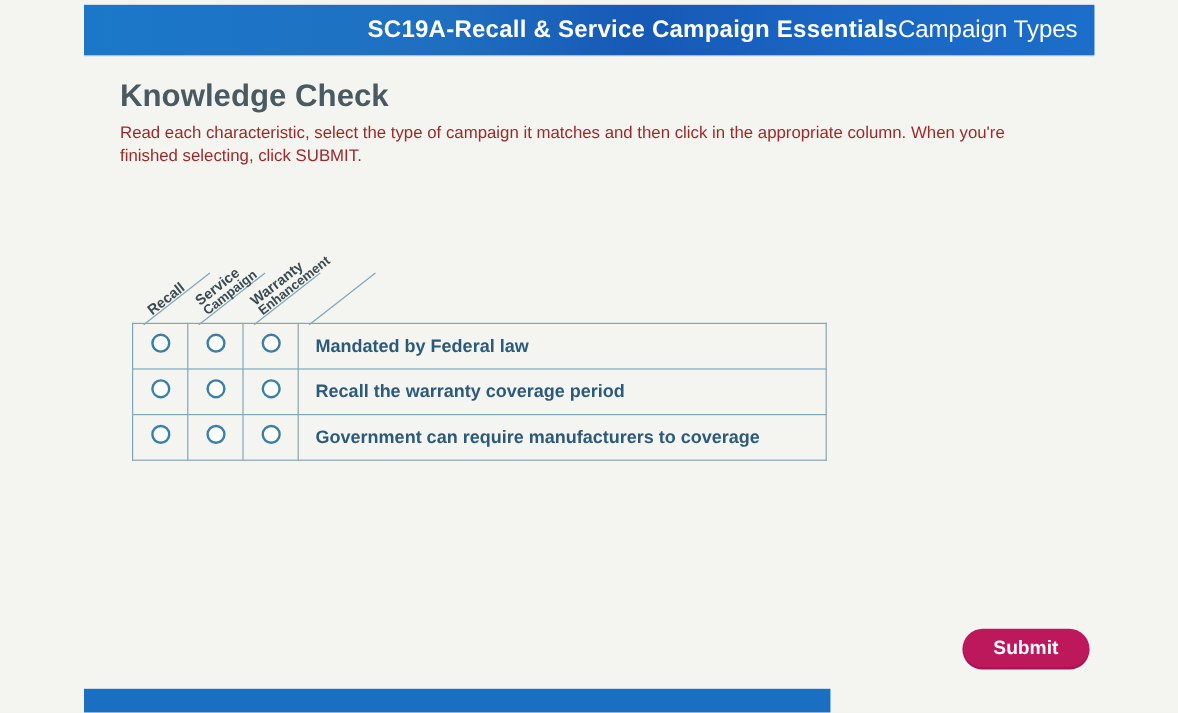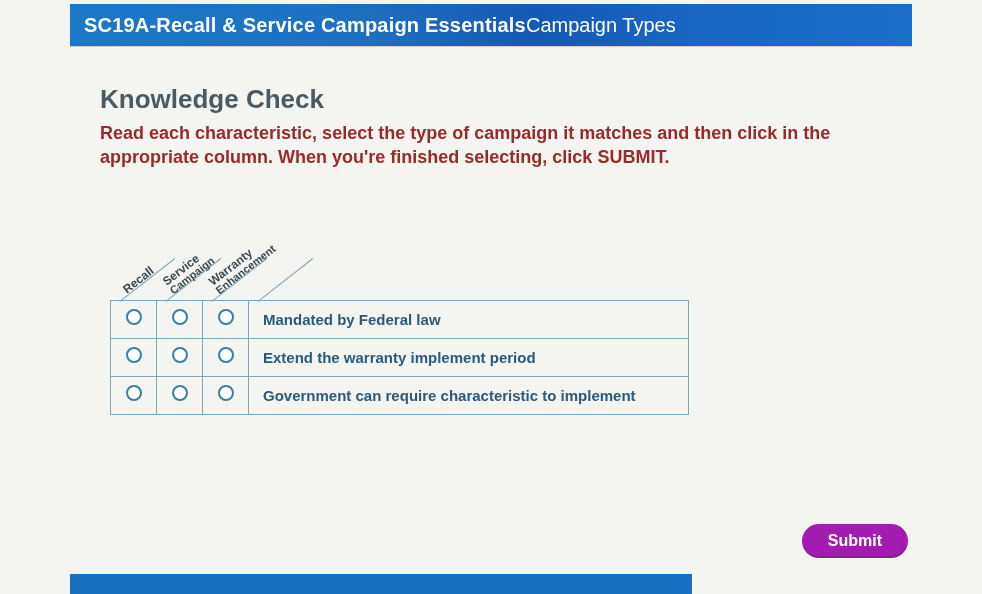--- a/index.html
+++ b/index.html
@@ -3,32 +3,32 @@
 <meta charset="utf-8">
 <style>
   * { box-sizing: border-box; margin: 0; padding: 0; }
   html, body { width: 982px; height: 594px; font-family: Arial, Helvetica, sans-serif; background: #f2f2ef; }
   .page { width: 982px; height: 594px; position: relative; background: #f4f4f1; overflow: hidden; }
 
   .banner {
     margin: 4px 70px 0 70px;
     height: 42px;
     background: linear-gradient(90deg, #1b78c9 0%, #1f6fc1 35%, #1659b6 55%, #1a66c4 75%, #1b6ec9 100%);
-    display: flex; align-items: center; justify-content: flex-start;
+    display: flex; align-items: center; justify-content: flex-end;
     padding: 0 14px;
     color: #fff;
     box-shadow: 0 1px 0 rgba(0,0,0,.15);
   }
   .banner-left { font-size: 20px; font-weight: 600; letter-spacing: .2px; }
   .banner-left .code { font-weight: 700; }
   .banner-right { font-size: 20px; font-weight: 400; }
 
   .content { padding: 18px 80px 0 100px; }
-  .kc-title { font-size: 26px; color: #4a5a63; font-weight: 600; margin-bottom: 6px; margin-top: 20px; }
-  .kc-sub { font-size: 18px; color: #9a2a2a; line-height: 1.35; max-width: 760px; font-weight: 700; }
+  .kc-title { font-size: 26px; color: #4a5a63; font-weight: 600; margin-bottom: 6px; }
+  .kc-sub { font-size: 14px; color: #9a2a2a; line-height: 1.35; max-width: 760px; font-weight: 400; }
 
   .quiz-wrap { margin-top: 60px; margin-left: 10px; position: relative; }
 
   
   .diag-headers { position: relative; height: 70px; margin-left: 0; }
   .diag {
     position: absolute; bottom: 0;
     transform: rotate(-38deg);
     transform-origin: left bottom;
     font-size: 12px; font-weight: 700; color: #3a4a52; white-space: nowrap;
@@ -46,21 +46,21 @@
   td.opt { width: 46px; text-align: center; }
   td.lbl { width: 440px; padding: 0 14px; font-size: 15px; color: #2c5a7a; font-weight: 600; }
 
   .radio {
     width: 16px; height: 16px; border: 2px solid #3a7fa5; border-radius: 50%;
     display: inline-block; background: #fff;
   }
 
   .submit {
     position: absolute; right: 74px; bottom: 36px;
-    background: #a21caf; color: #fff; font-weight: 700; font-size: 16px;
+    background: #be185d; color: #fff; font-weight: 700; font-size: 16px;
     border: none; border-radius: 18px; padding: 8px 26px; cursor: pointer;
     box-shadow: inset 0 -2px 0 rgba(0,0,0,.12);
   }
 
   .footer-bar {
     position: absolute; left: 70px; right: 290px; bottom: 0; height: 20px;
     background: #1a6fc2;
   }
 </style>
 </head>
@@ -104,27 +104,27 @@
             <tr>
           <td class="opt"><span class="radio"></span></td>
           <td class="opt"><span class="radio"></span></td>
           <td class="opt"><span class="radio"></span></td>
           <td class="lbl">Mandated by Federal law</td>
         </tr>
         <tr>
           <td class="opt"><span class="radio"></span></td>
           <td class="opt"><span class="radio"></span></td>
           <td class="opt"><span class="radio"></span></td>
-          <td class="lbl">Extend the warranty implement period</td>
+          <td class="lbl">Recall the warranty coverage period</td>
         </tr>
         <tr>
           <td class="opt"><span class="radio"></span></td>
           <td class="opt"><span class="radio"></span></td>
           <td class="opt"><span class="radio"></span></td>
-          <td class="lbl">Government can require characteristic to implement</td>
+          <td class="lbl">Government can require manufacturers to coverage</td>
         </tr>
       </tbody>
         </table>
 
     </div>
   </div>
 
   <button class="submit">Submit</button>
 
   <div class="footer-bar"></div>

